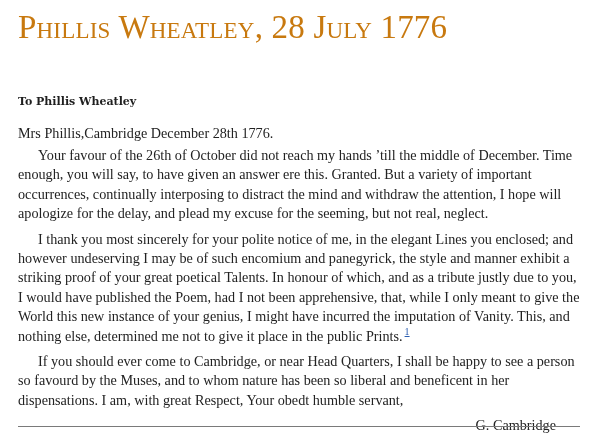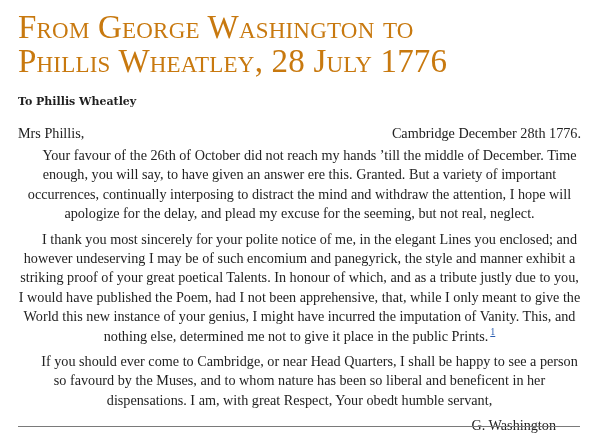--- a/index.html
+++ b/index.html
@@ -49,28 +49,28 @@
       top: 124px;
       left: 0;
       width: 563px;
       font-family: "Liberation Serif", "DejaVu Serif", serif;
       font-size: 14.2px;
       line-height: 19.4px;
       color: #222222;
     }
     .dateline {
       display: flex;
-      justify-content: space-between;
+      justify-content: flex-start;
       height: 22px;
       white-space: nowrap;
     }
     .letter p {
       margin: 0 0 6px 0;
       text-indent: 20px;
-      text-align: center;
+      text-align: left;
     }
     .footnote-link {
       color: #2a5db0;
       text-decoration: underline;
       font-size: 10px;
       vertical-align: super;
       line-height: 0;
       margin-left: 2px;
       cursor: pointer;
     }
@@ -87,35 +87,34 @@
       width: 562px;
       height: 0;
       border-top: 1.5px solid #7a7a7a;
     }
   </style>
 </head>
 <body>
 
 <div class="page">
   <h1 class="doc-title">
-    <span>From George Washington to</span>
     <span>Phillis Wheatley, 28 July 1776</span>
   </h1>
 
   <h2 class="recipient-heading">To Phillis Wheatley</h2>
 
   <div class="letter">
     <div class="dateline">
       <span>Mrs Phillis,</span>
       <span>Cambridge December 28th 1776.</span>
     </div>
 
     <p><span>Your favour of the 26th of October did not reach my hands ’till the middle of December. Time enough, you will say, to have given an answer ere this. Granted. But a variety of important occurrences, continually interposing to distract the mind and withdraw the attention, I hope will apologize for the delay, and plead my excuse for the seeming, but not real, neglect.</span></p>
 
     <p><span>I thank you most sincerely for your polite notice of me, in the elegant Lines you enclosed; and however undeserving I may be of such encomium and panegyrick, the style and manner exhibit a striking proof of your great poetical Talents. In honour of which, and as a tribute justly due to you, I would have published the Poem, had I not been apprehensive, that, while I only meant to give the World this new instance of your genius, I might have incurred the imputation of Vanity. This, and nothing else, determined me not to give it place in the public Prints.</span><a class="footnote-link">1</a></p>
 
     <p><span>If you should ever come to Cambridge, or near Head Quarters, I shall be happy to see a person so favourd by the Muses, and to whom nature has been so liberal and beneficent in her dispensations. I am, with great Respect, Your obedt humble servant,</span></p>
 
-    <div class="signature">G. Washington</div>
+    <div class="signature">G. Cambridge</div>
   </div>
 </div>
 
 <div class="rule"></div>
 
 </body></html>

